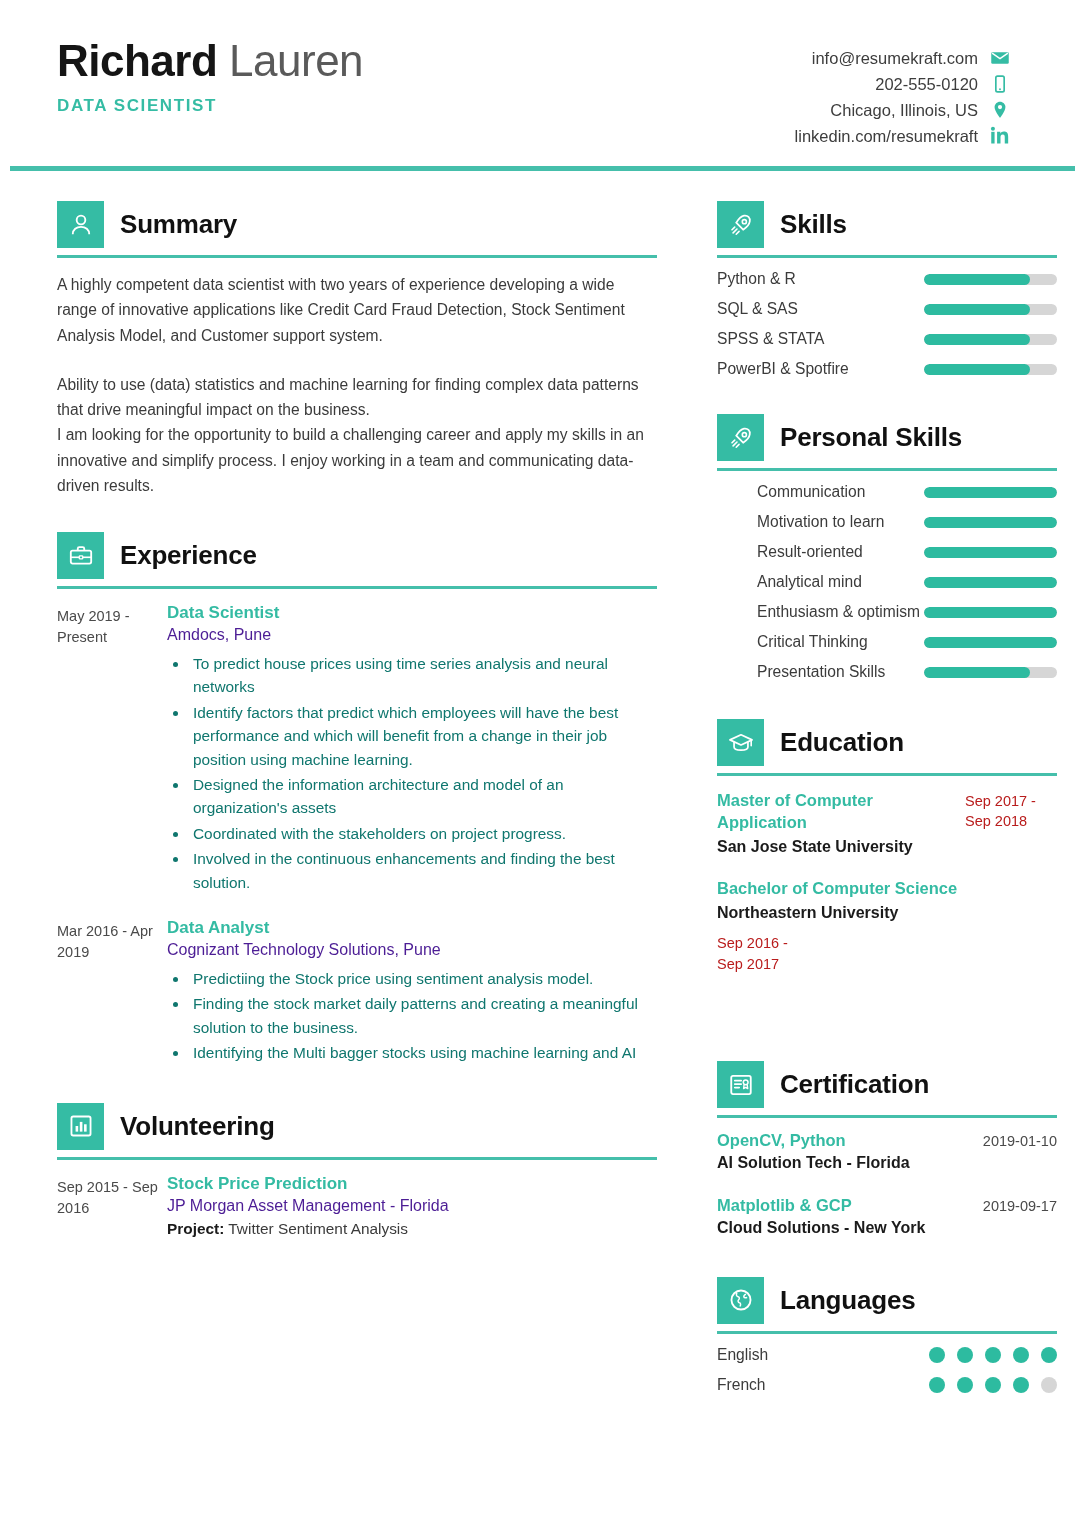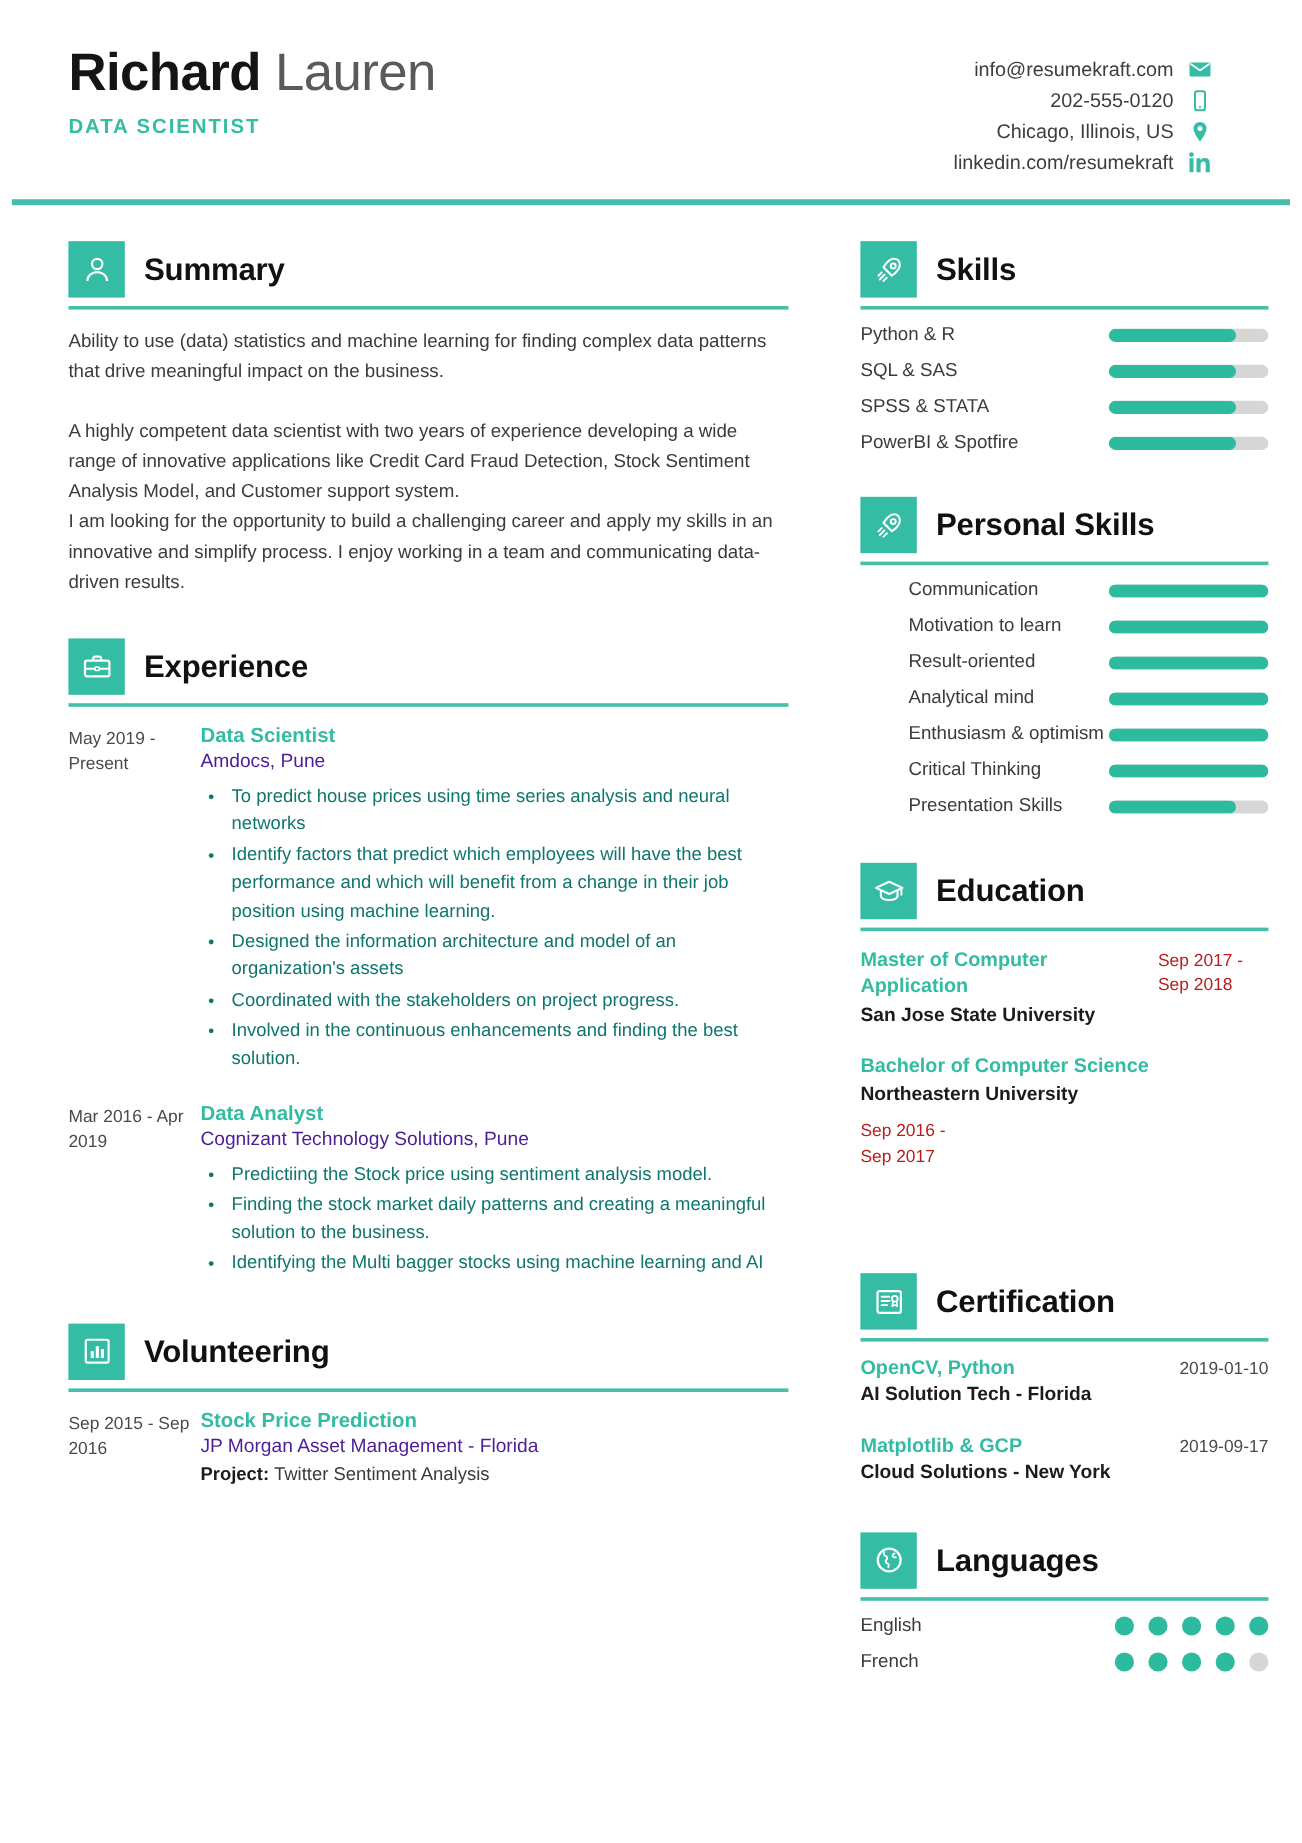--- a/index.html
+++ b/index.html
@@ -173,22 +173,22 @@
         <div class="sec-head">
           <span class="sec-badge">
             <svg width="26" height="26" viewBox="0 0 24 24">
                 <circle cx="12" cy="7.4" r="4" fill="none" stroke="#ffffff" stroke-width="1.7"></circle>
                 <path d="M4.4 20.5c0-4.2 3.4-6.8 7.6-6.8s7.6 2.6 7.6 6.8" fill="none" stroke="#ffffff" stroke-width="1.7"></path>
               </svg>
           </span>
           <span class="sec-title">Summary</span>
         </div>
         <div class="sec-rule"></div>
+        <p class="summary-p">A highly competent data scientist with two years of experience developing a wide range of innovative applications like Credit Card Fraud Detection, Stock Sentiment Analysis Model, and Customer support system.</p>
         <p class="summary-p">Ability to use (data) statistics and machine learning for finding complex data patterns that drive meaningful impact on the business.</p>
-        <p class="summary-p">A highly competent data scientist with two years of experience developing a wide range of innovative applications like Credit Card Fraud Detection, Stock Sentiment Analysis Model, and Customer support system.</p>
         <p class="summary-sub">I am looking for the opportunity to build a challenging career and apply my skills in an innovative and simplify  process. I enjoy working in a team and communicating data-driven results.</p>
       </div>
 
       <div class="sec sec-exp">
         <div class="sec-head">
           <span class="sec-badge">
             <svg width="26" height="26" viewBox="0 0 24 24">
                 <rect x="2.6" y="7" width="18.8" height="12" rx="1.6" fill="none" stroke="#ffffff" stroke-width="1.7"></rect>
                 <path d="M9 7V5.2c0-.8.6-1.4 1.4-1.4h3.2c.8 0 1.4.6 1.4 1.4V7" fill="none" stroke="#ffffff" stroke-width="1.7"></path>
                 <path d="M2.8 13.2h18.4" stroke="#ffffff" stroke-width="1.5"></path>

